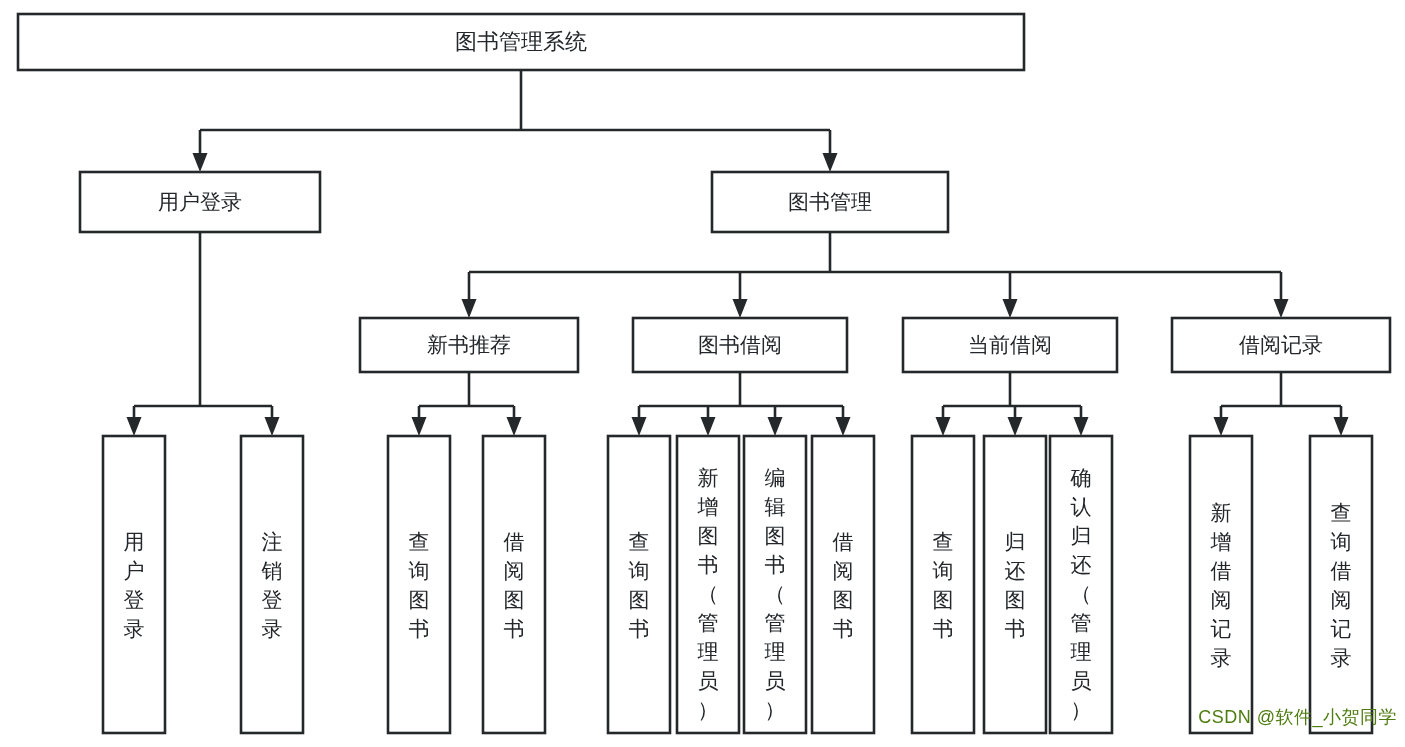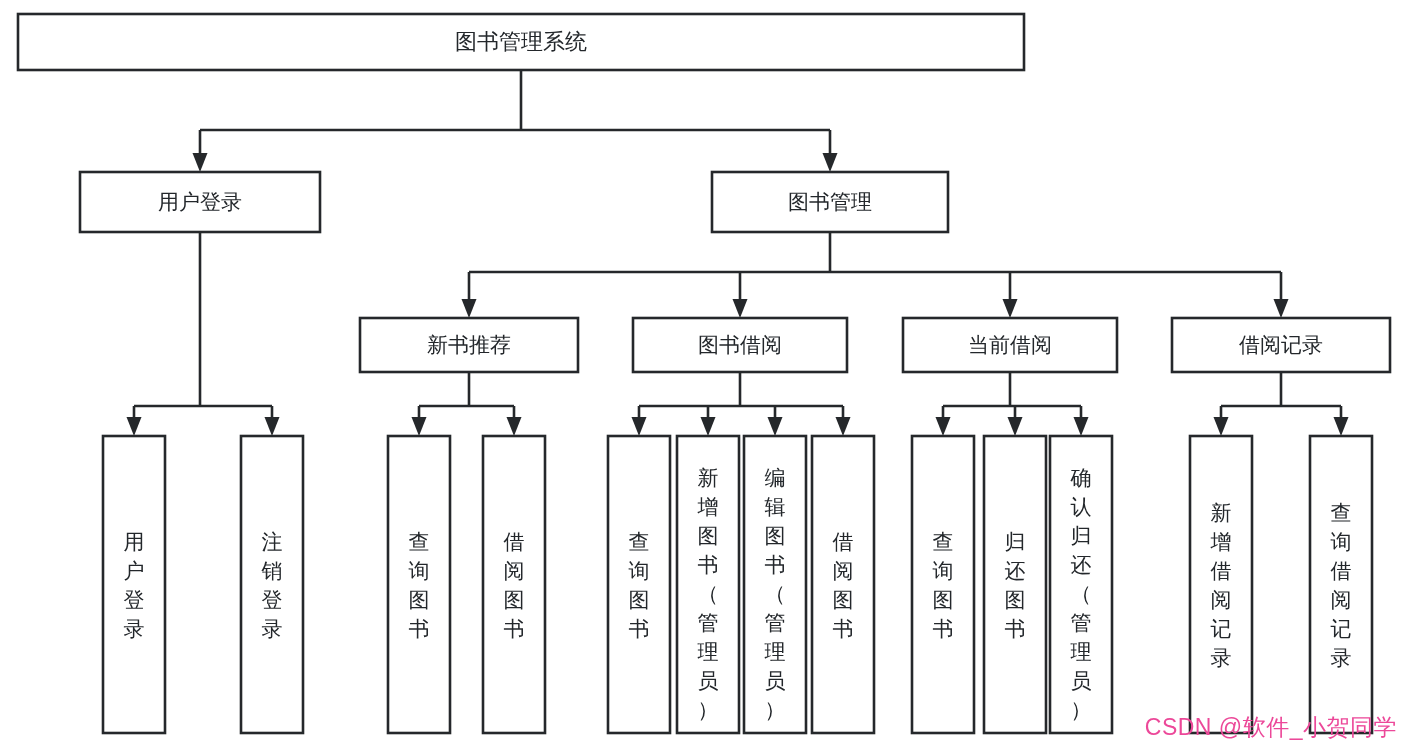--- a/index.html
+++ b/index.html
@@ -55,24 +55,24 @@
     fill: none;
     stroke-linecap: butt;
   }
   .edge-arrow {
     fill: #25282b;
     stroke: none;
   }
   .watermark {
     position: absolute;
     right: 8px;
-    bottom: 4px;
-    font-family: "Liberation Sans", "DejaVu Sans", sans-serif;
-    font-size: 23px;
-    color: #ec4899;
+    bottom: 18px;
+    font-family: "Liberation Sans", "DejaVu Sans", sans-serif;
+    font-size: 18px;
+    color: #4d7c0f;
     letter-spacing: 0.5px;
     white-space: nowrap;
     user-select: none;
   }
 </style>
 </head>
 <body>
 
 <div id="diagram-root">
   <svg id="diagram-svg" viewBox="0 0 1405 747">

